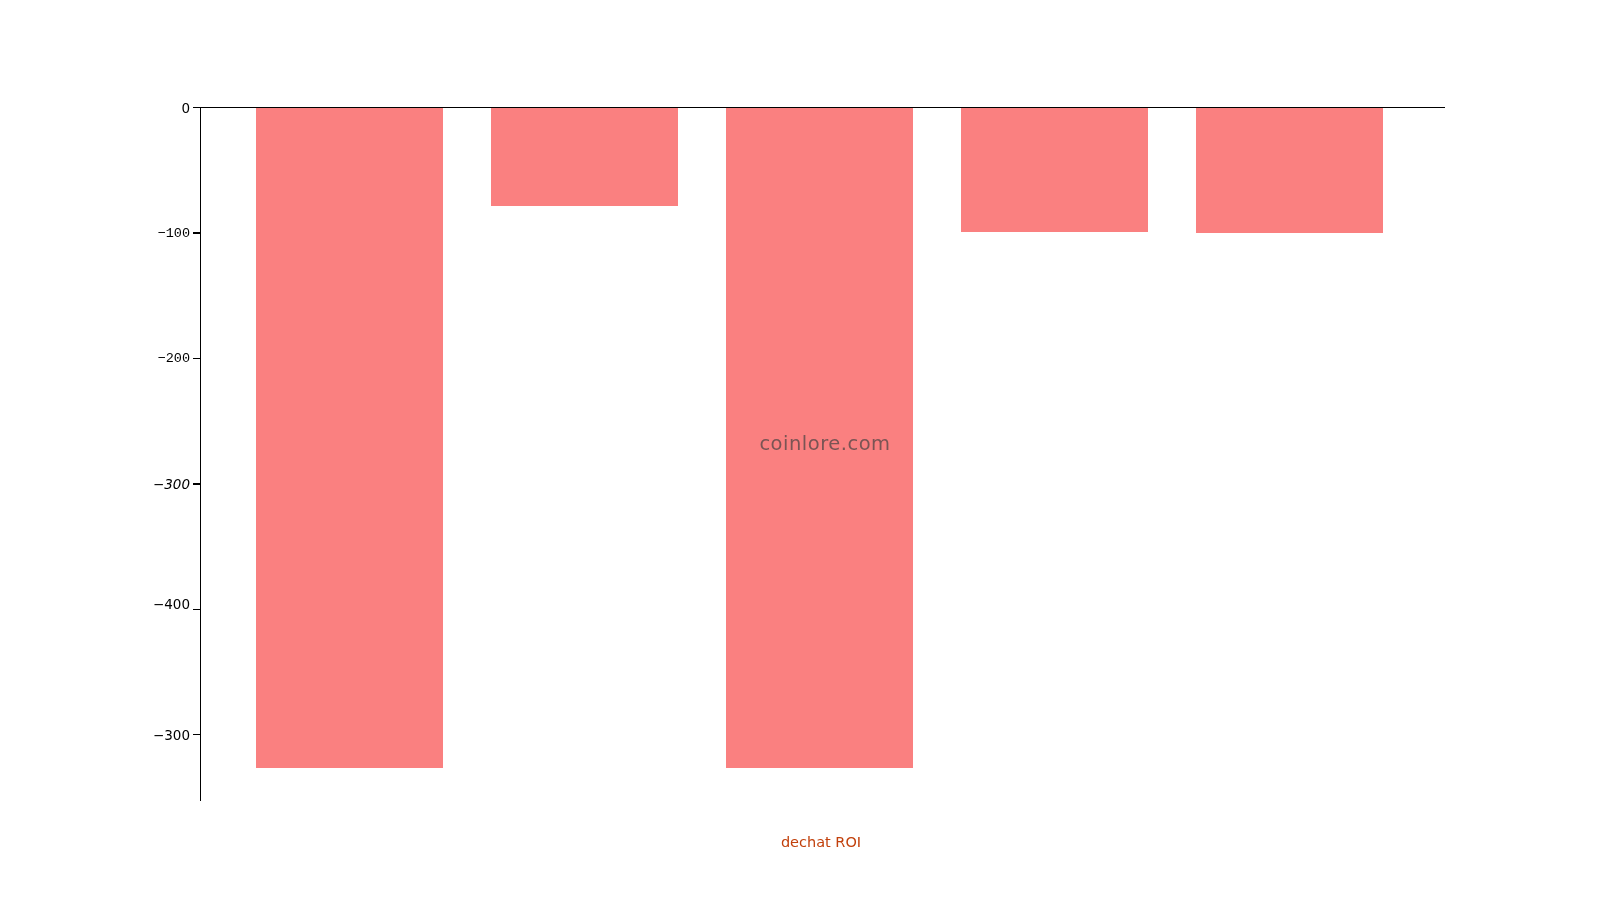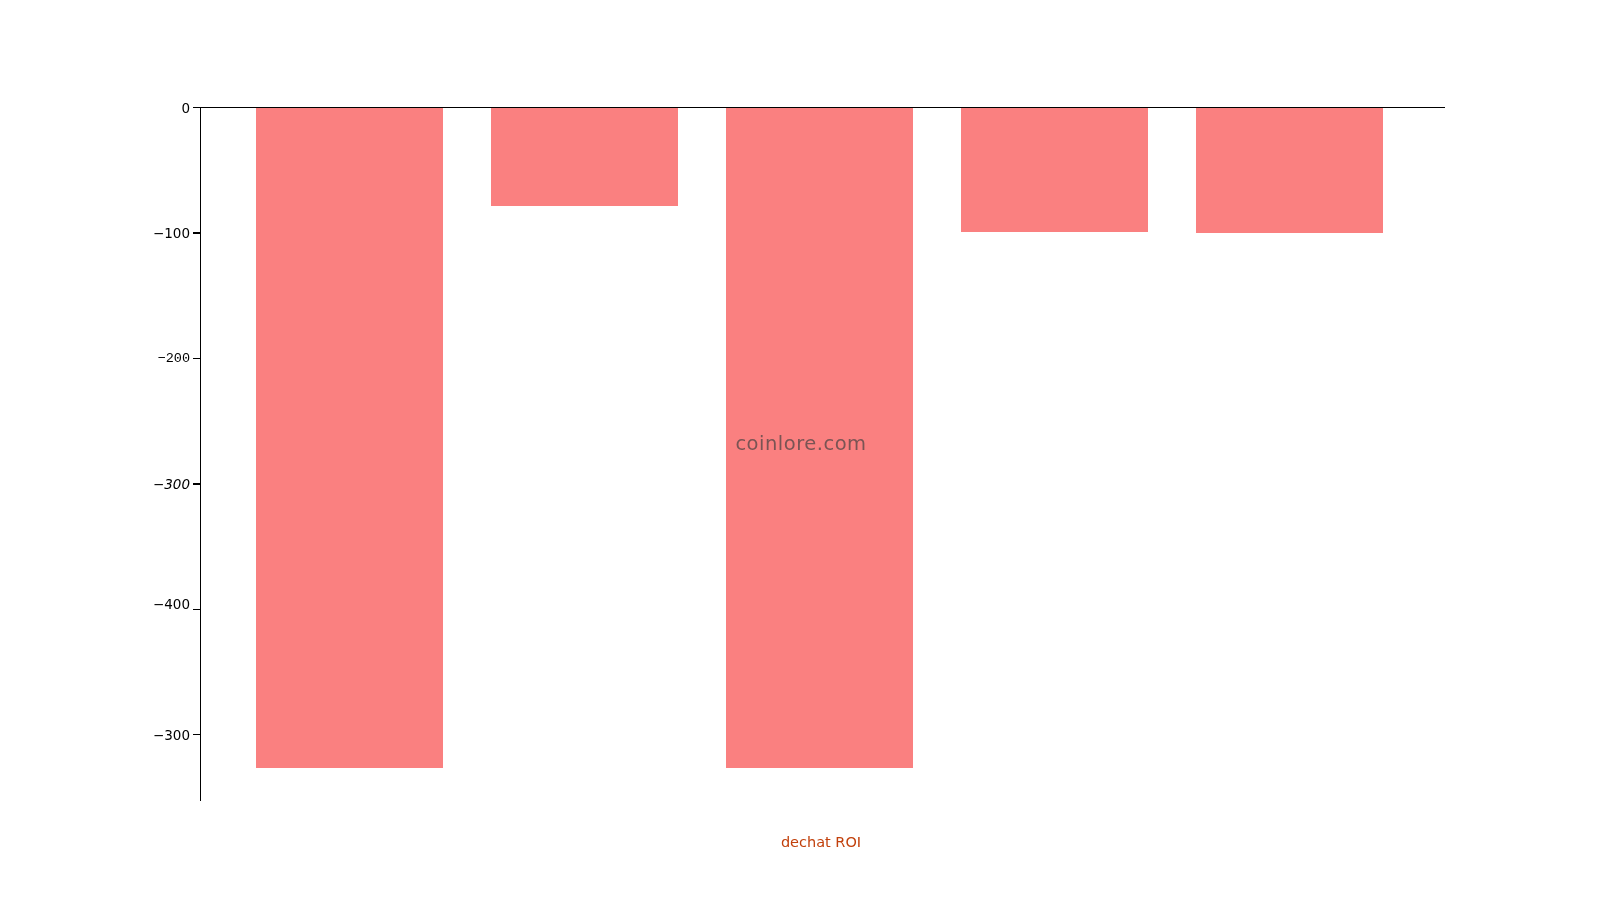--- a/index.html
+++ b/index.html
@@ -77,34 +77,34 @@
 <body>
 
 <div class="figure">
   <div class="spine-top"></div>
   <div class="spine-left"></div>
 
   <div id="yticks">
       <div class="ytick-mark" style="left: 193px; top: 106.85px; background: rgb(0, 0, 0);"></div>
       <div class="ytick-label" style="right: 1410px; top: 107.5px;">0</div>
       <div class="ytick-mark" style="left: 193px; top: 232.32px; background: rgb(0, 0, 0);"></div>
-      <div class="ytick-label" style="right: 1410px; top: 232.97px;">−100</div>
+      <div class="ytick-label" style="right: 1410px; top: 232.97px; font-family: Liberation Mono, monospace;">−100</div>
       <div class="ytick-mark" style="left: 193px; top: 357.79px; background: rgb(0, 0, 0);"></div>
       <div class="ytick-label" style="right: 1410px; top: 358.44px; font-family: Liberation Mono, monospace;">−200</div>
       <div class="ytick-mark" style="left: 193px; top: 483.26px; background: rgb(0, 0, 0);"></div>
       <div class="ytick-label" style="right: 1410px; top: 483.91px; font-style: italic;">−300</div>
       <div class="ytick-mark" style="left: 193px; top: 608.73px; background: rgb(0, 0, 0);"></div>
       <div class="ytick-label" style="right: 1410px; top: 604px;">−400</div>
       <div class="ytick-mark" style="left: 193px; top: 734.2px; background: rgb(0, 0, 0);"></div>
       <div class="ytick-label" style="right: 1410px; top: 734.85px;">−300</div>
     </div>
   <div id="bars">
       <div class="bar" style="left: 256px; width: 187px; height: 659.972px; background: rgb(250, 128, 128);"></div>
       <div class="bar" style="left: 491px; width: 187px; height: 97.8666px; background: rgb(250, 128, 128);"></div>
       <div class="bar" style="left: 726px; width: 187px; height: 659.972px; background: rgb(250, 128, 128);"></div>
       <div class="bar" style="left: 961px; width: 187px; height: 124.215px; background: rgb(250, 128, 128);"></div>
       <div class="bar" style="left: 1196px; width: 187px; height: 125.47px; background: rgb(250, 128, 128);"></div>
     </div>
 
-  <div class="watermark" style="color: rgb(122, 84, 84);">coinlore.com</div>
+  <div class="watermark" style="color: rgb(122, 84, 84); margin-left: 24px;">coinlore.com</div>
 
   <div class="xlabel">dechat ROI</div>
 </div>
 
 </body></html>

